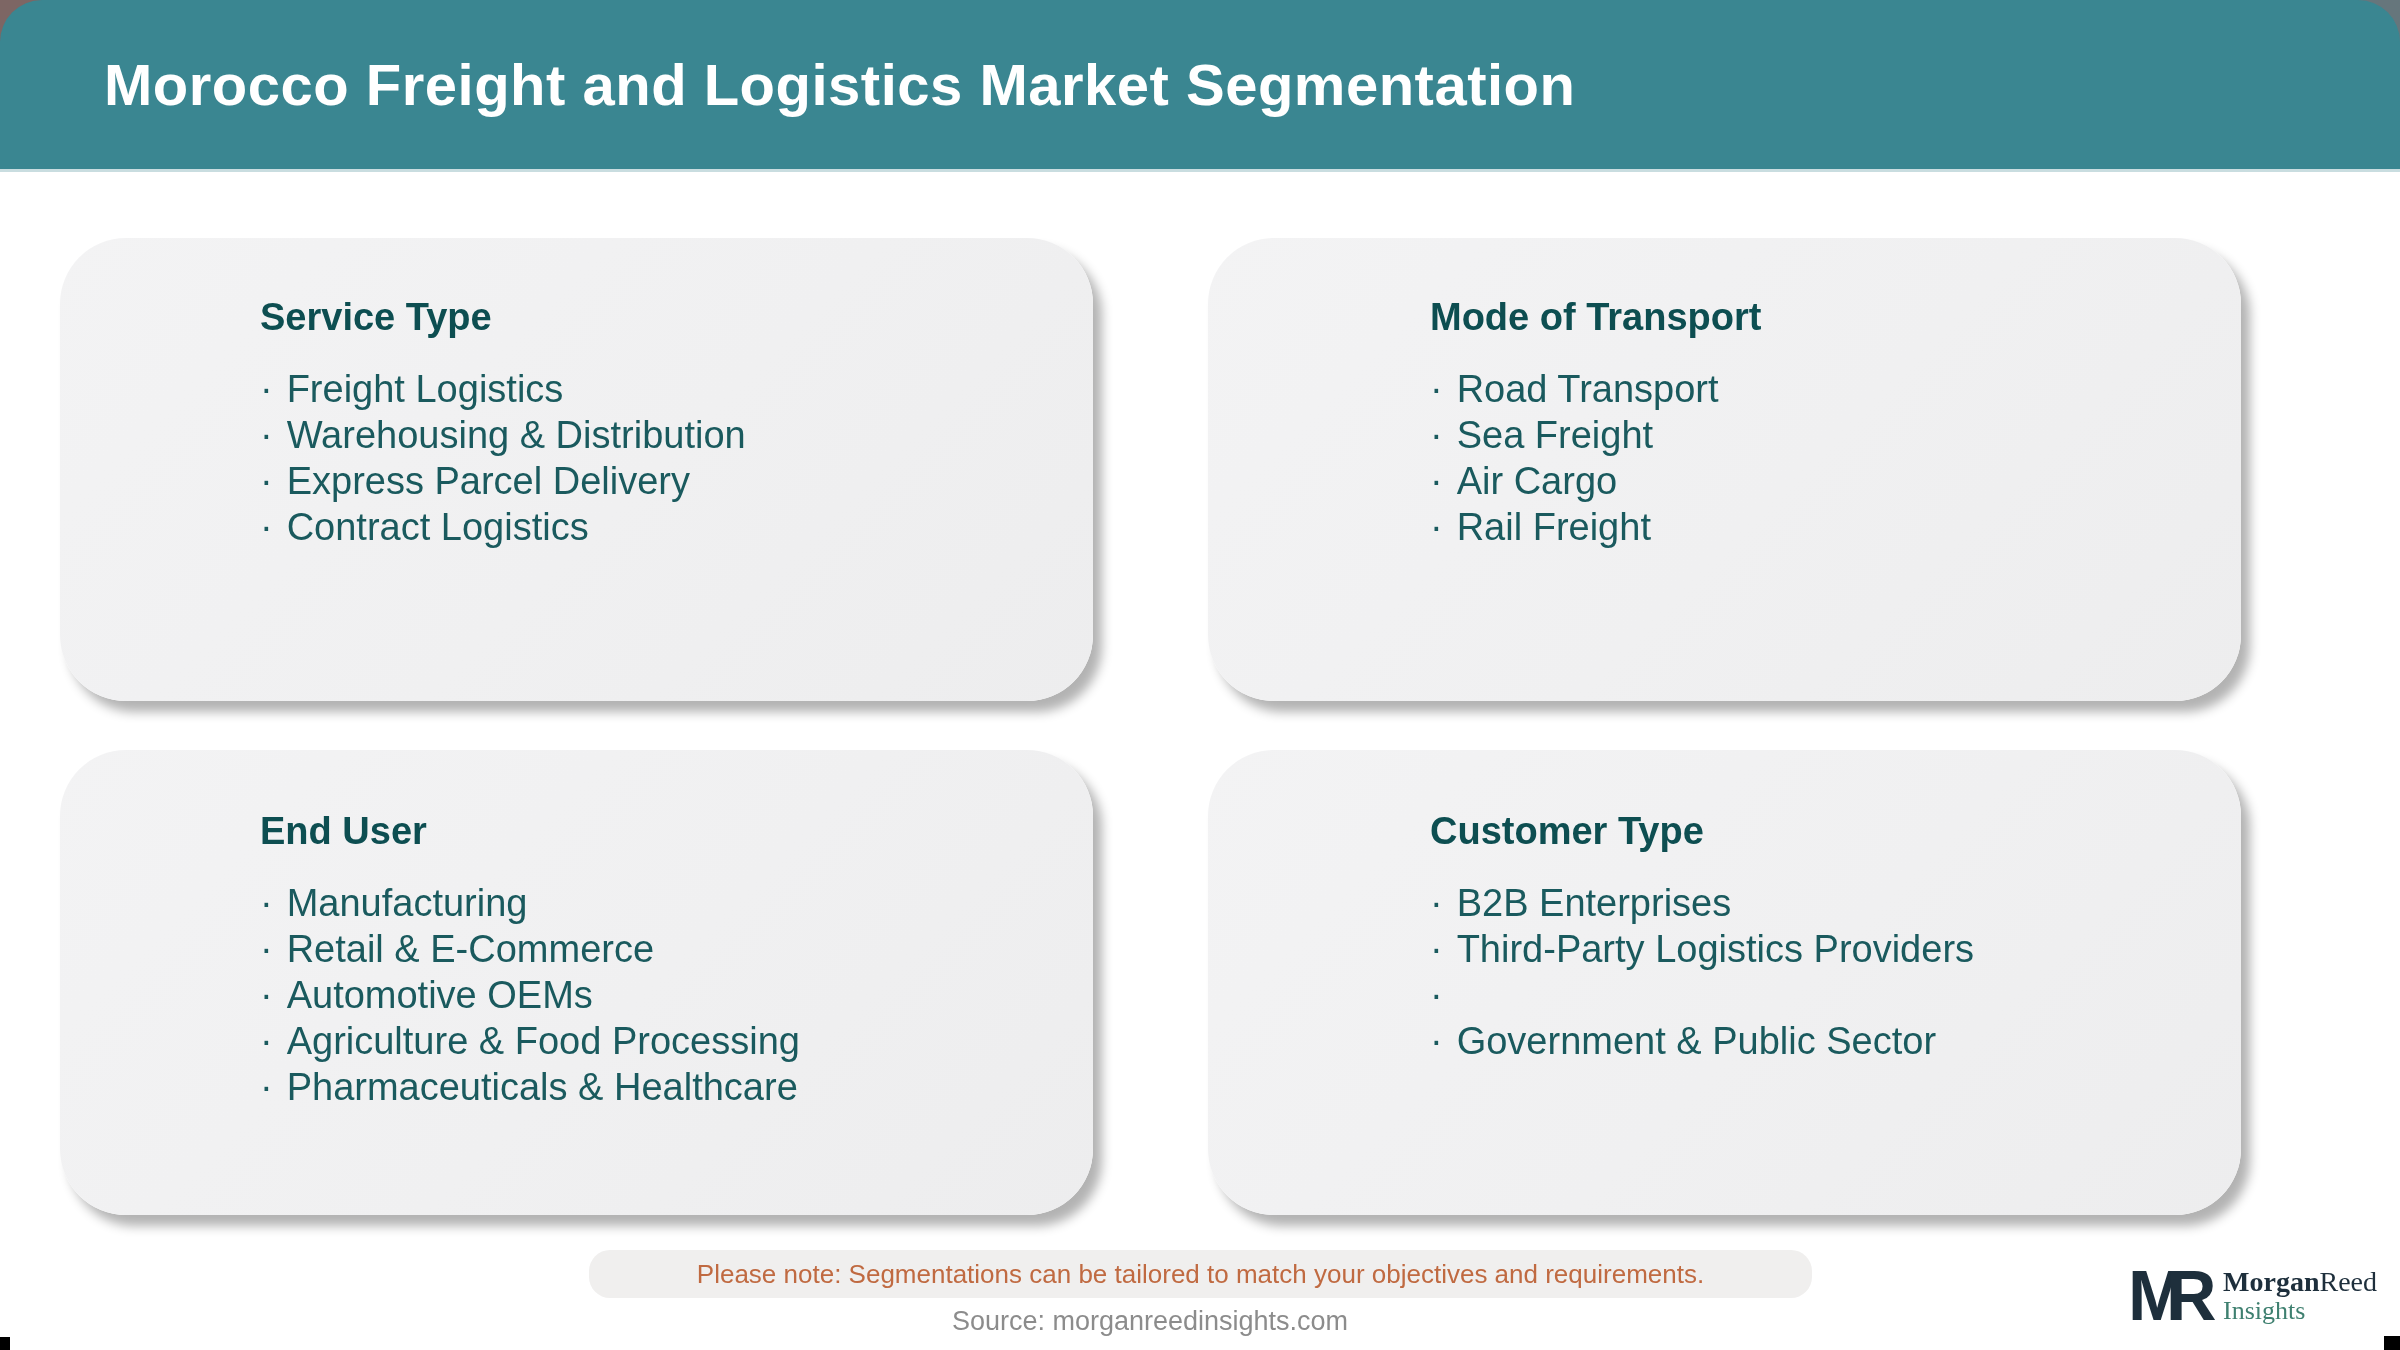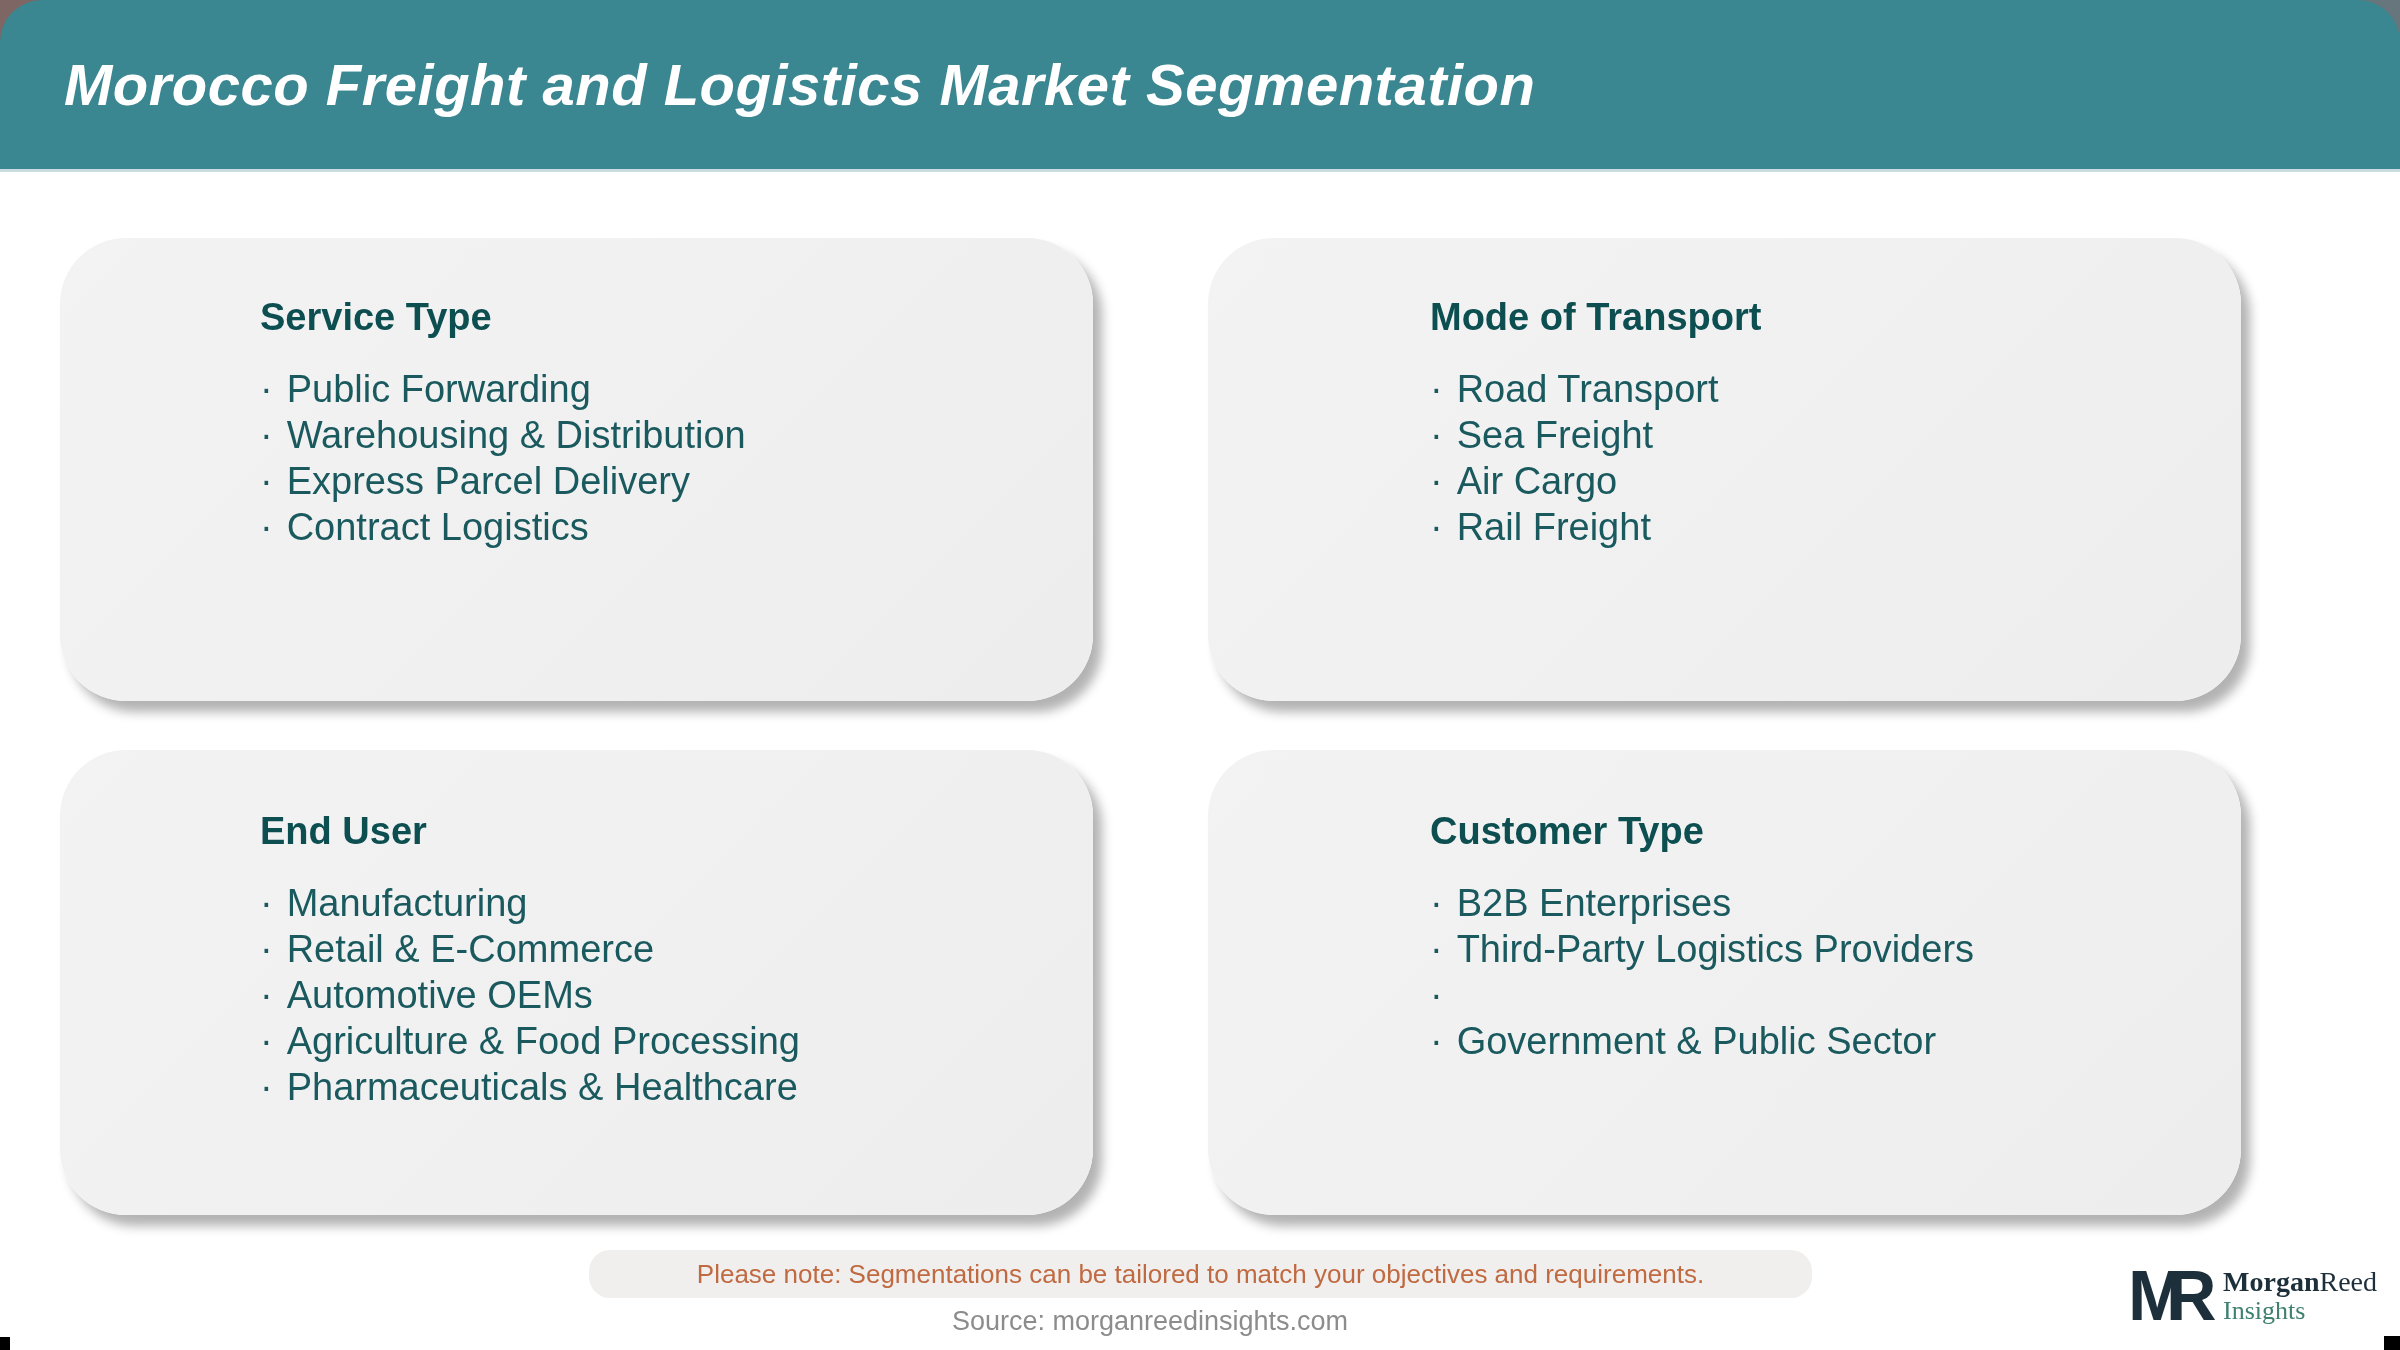--- a/index.html
+++ b/index.html
@@ -12,24 +12,23 @@
   .corner-accent-right{position:absolute;right:0;top:0;width:95px;height:62px;background:var(--corner-right,#66767C);}
   
   .header{
     position:absolute;left:0;top:0;width:2400px;height:172px;box-sizing:border-box;
     background:var(--header-bg,#3A8691);
     border-radius:42px 42px 0 0;
     border-bottom:3px solid #c9dde0;
     display:flex;align-items:center;
   }
   .header h1{
-    margin:0;padding-left:64px;
+    margin:0;padding-left:104px;
     font-size:58px;font-weight:800;letter-spacing:.5px;
     color:var(--header-title,#ffffff);
-    font-style:italic;
   }
   
   .card{
     position:absolute;box-sizing:border-box;
     background:linear-gradient(135deg,#f3f3f4 0%,var(--card-bg,#F0F0F1) 55%,#ededee 100%);
     border-radius:66px;
     box-shadow:9px 11px 11px rgba(0,0,0,.30);
   }
   .row-1{top:238px;height:463px;padding-top:50px;}
   .row-2{top:750px;height:465px;padding-top:52px;}
@@ -84,21 +83,21 @@
 
   <header class="header">
     <h1>Morocco Freight and Logistics Market Segmentation</h1>
   </header>
 
   <section class="card row-1 col-l">
     <h2 class="card-title">Service Type</h2>
     <ul class="items">
       <li class="item">
           <span class="bullet">·</span>
-          <span>Public Forwarding</span>
+          <span>Freight Logistics</span>
         </li>
       <li class="item">
           <span class="bullet">·</span>
           <span>Warehousing &amp; Distribution</span>
         </li>
       <li class="item">
           <span class="bullet">·</span>
           <span>Express Parcel Delivery</span>
         </li>
       <li class="item">

